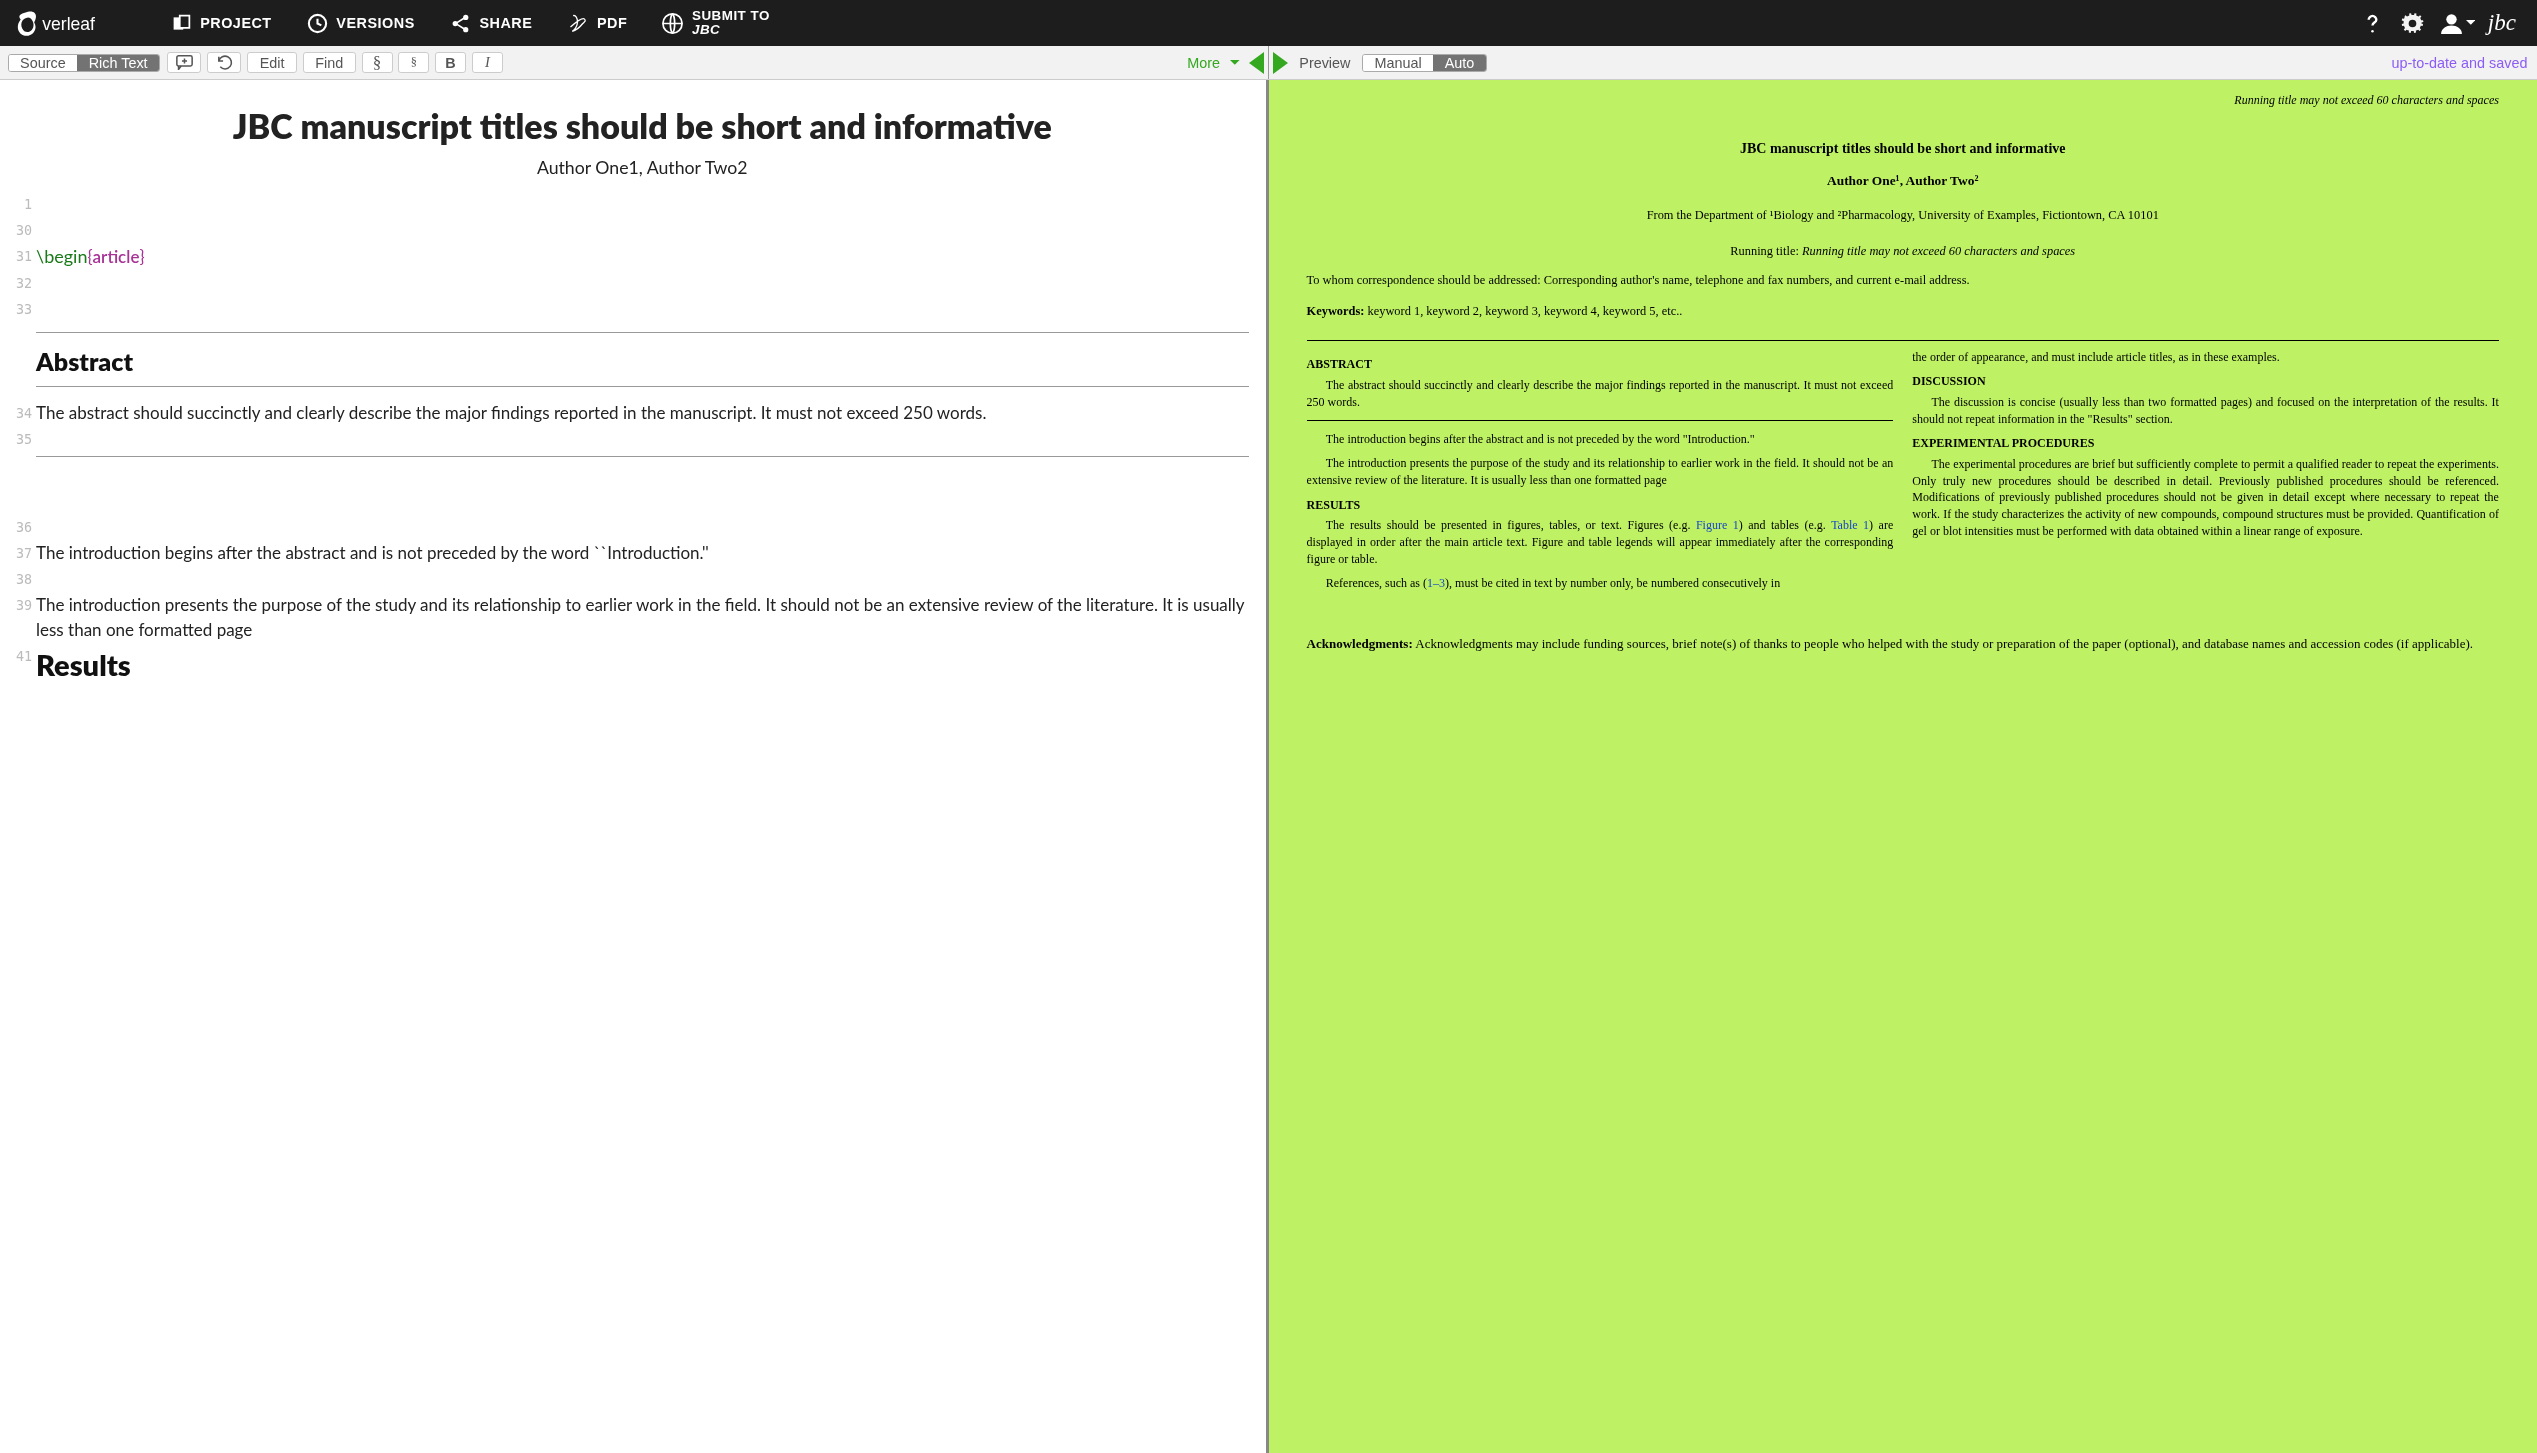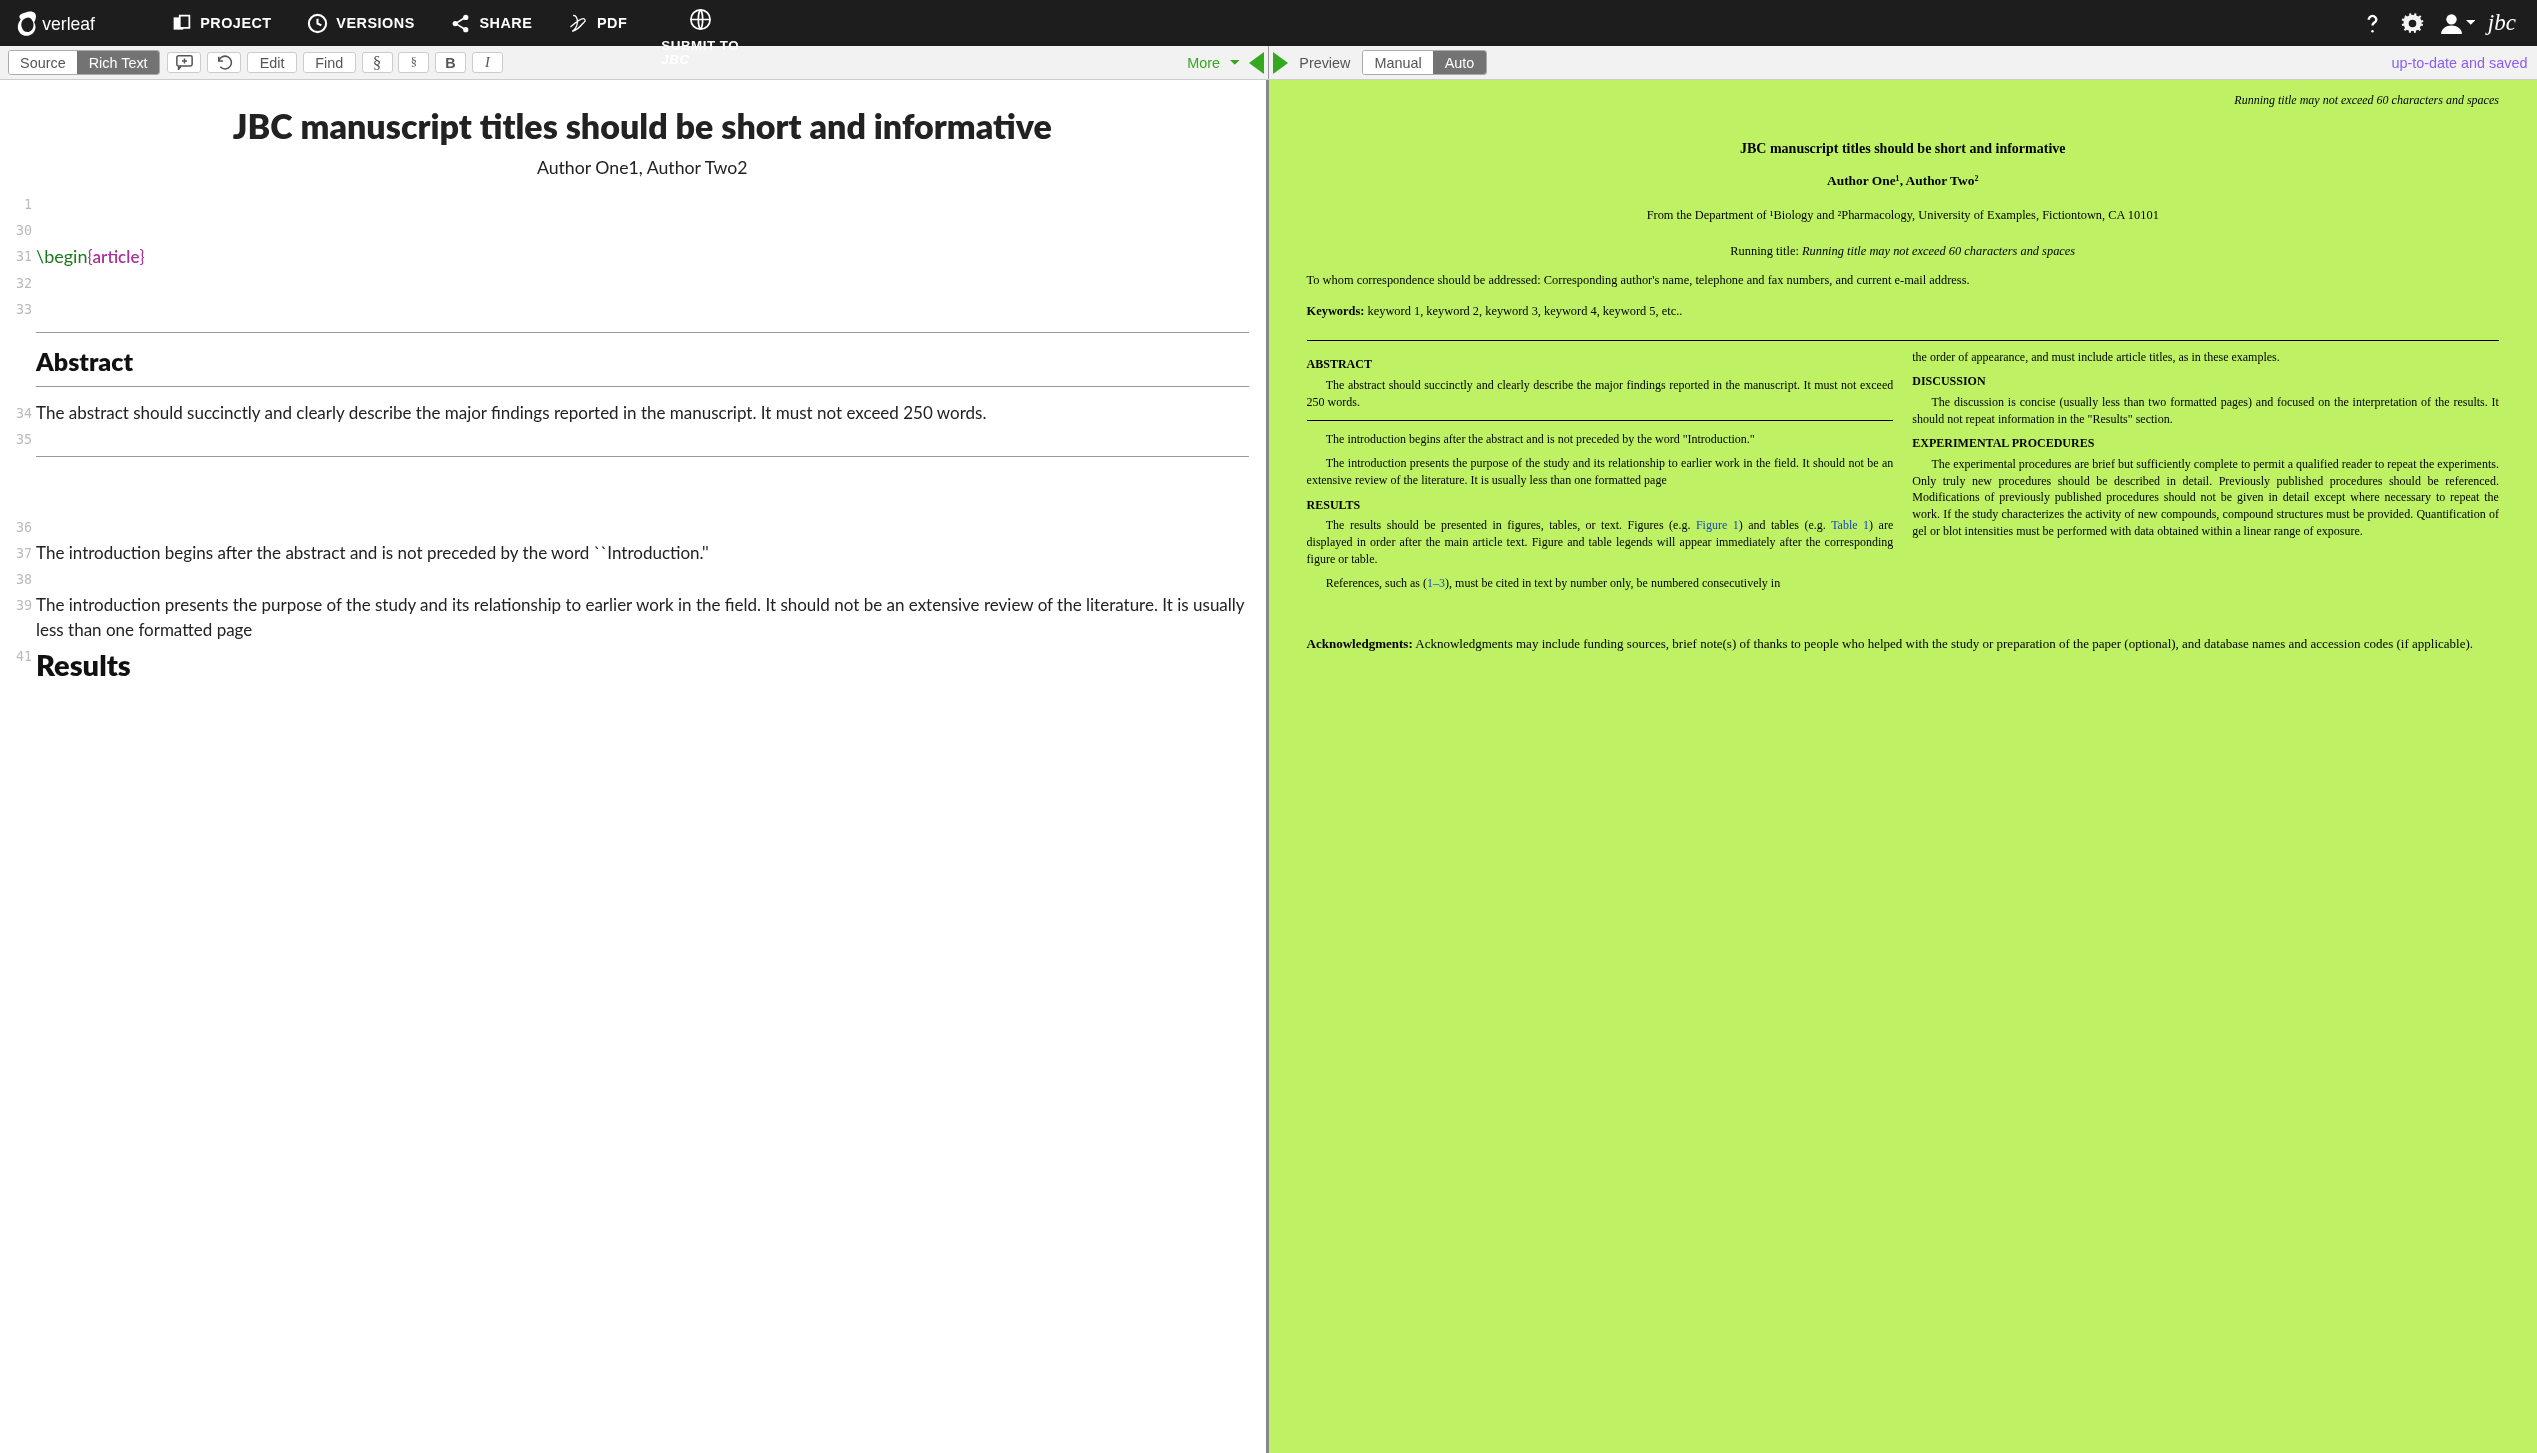--- a/index.html
+++ b/index.html
@@ -26,21 +26,21 @@
     display: flex;
     align-items: center;
     gap: 7.7px;
     padding: 8px 17px;
     height: 46px;
     font-size: 14.4px;
     font-weight: 600;
     letter-spacing: 0.5px;
     cursor: pointer;
   }
-  .navitem.two-line { flex-direction: column; }
+  .navitem.two-line { flex-direction: row; }
   .navitem .two-line-text { display:flex; flex-direction: column; line-height: 14.4px; font-size: 13.4px;}
   .navicon { width: 23px; height: 23px; display:flex; align-items:center; justify-content:center; color:#fff;}
   .spacer { flex: 1; }
   .righticon {
     width: 40px; height: 46px; display:flex; align-items:center; justify-content:center; cursor:pointer;
   }
   .jbc-link { font-style: italic; font-family: Georgia, serif; font-size: 23px; padding: 0 11.5px 0 5.7px; cursor:pointer;}
 
   
   .toolbars {
@@ -51,21 +51,21 @@
     align-items: stretch;
     font-size: 14.4px;
     color: #555;
   }
   .toolbars .left-tools, .toolbars .right-tools {
     display: flex; align-items: center;
   }
   .toolbars .left-tools { width: 50%; padding-left: 3.8px;}
   .toolbars .right-tools { width: 50%; justify-content: flex-start; position: relative;}
   .seg {
-    display: flex; border: 1px solid #aaa; border-radius: 2.9px; overflow: hidden; margin: 0 3.8px; height: 25px;
+    display: flex; border: 1px solid #aaa; border-radius: 2.9px; overflow: hidden; margin: 0 3.8px; height: 18px;
   }
   .seg button {
     border: none; background: #fff; padding: 0 11.5px; font-size: 14.4px; cursor: pointer; color:#555;
   }
   .seg button.active { background: #737373; color: #fff; font-weight: 500;}
   .toolbtn {
     border:1px solid #ccc; background:#fff; height:21px; min-width:31px; border-radius:2.9px;
     display:flex; align-items:center; justify-content:center; margin: 0 2.9px; cursor:pointer;
     font-size: 14.4px; color:#555; padding: 0 7.7px;
   }

